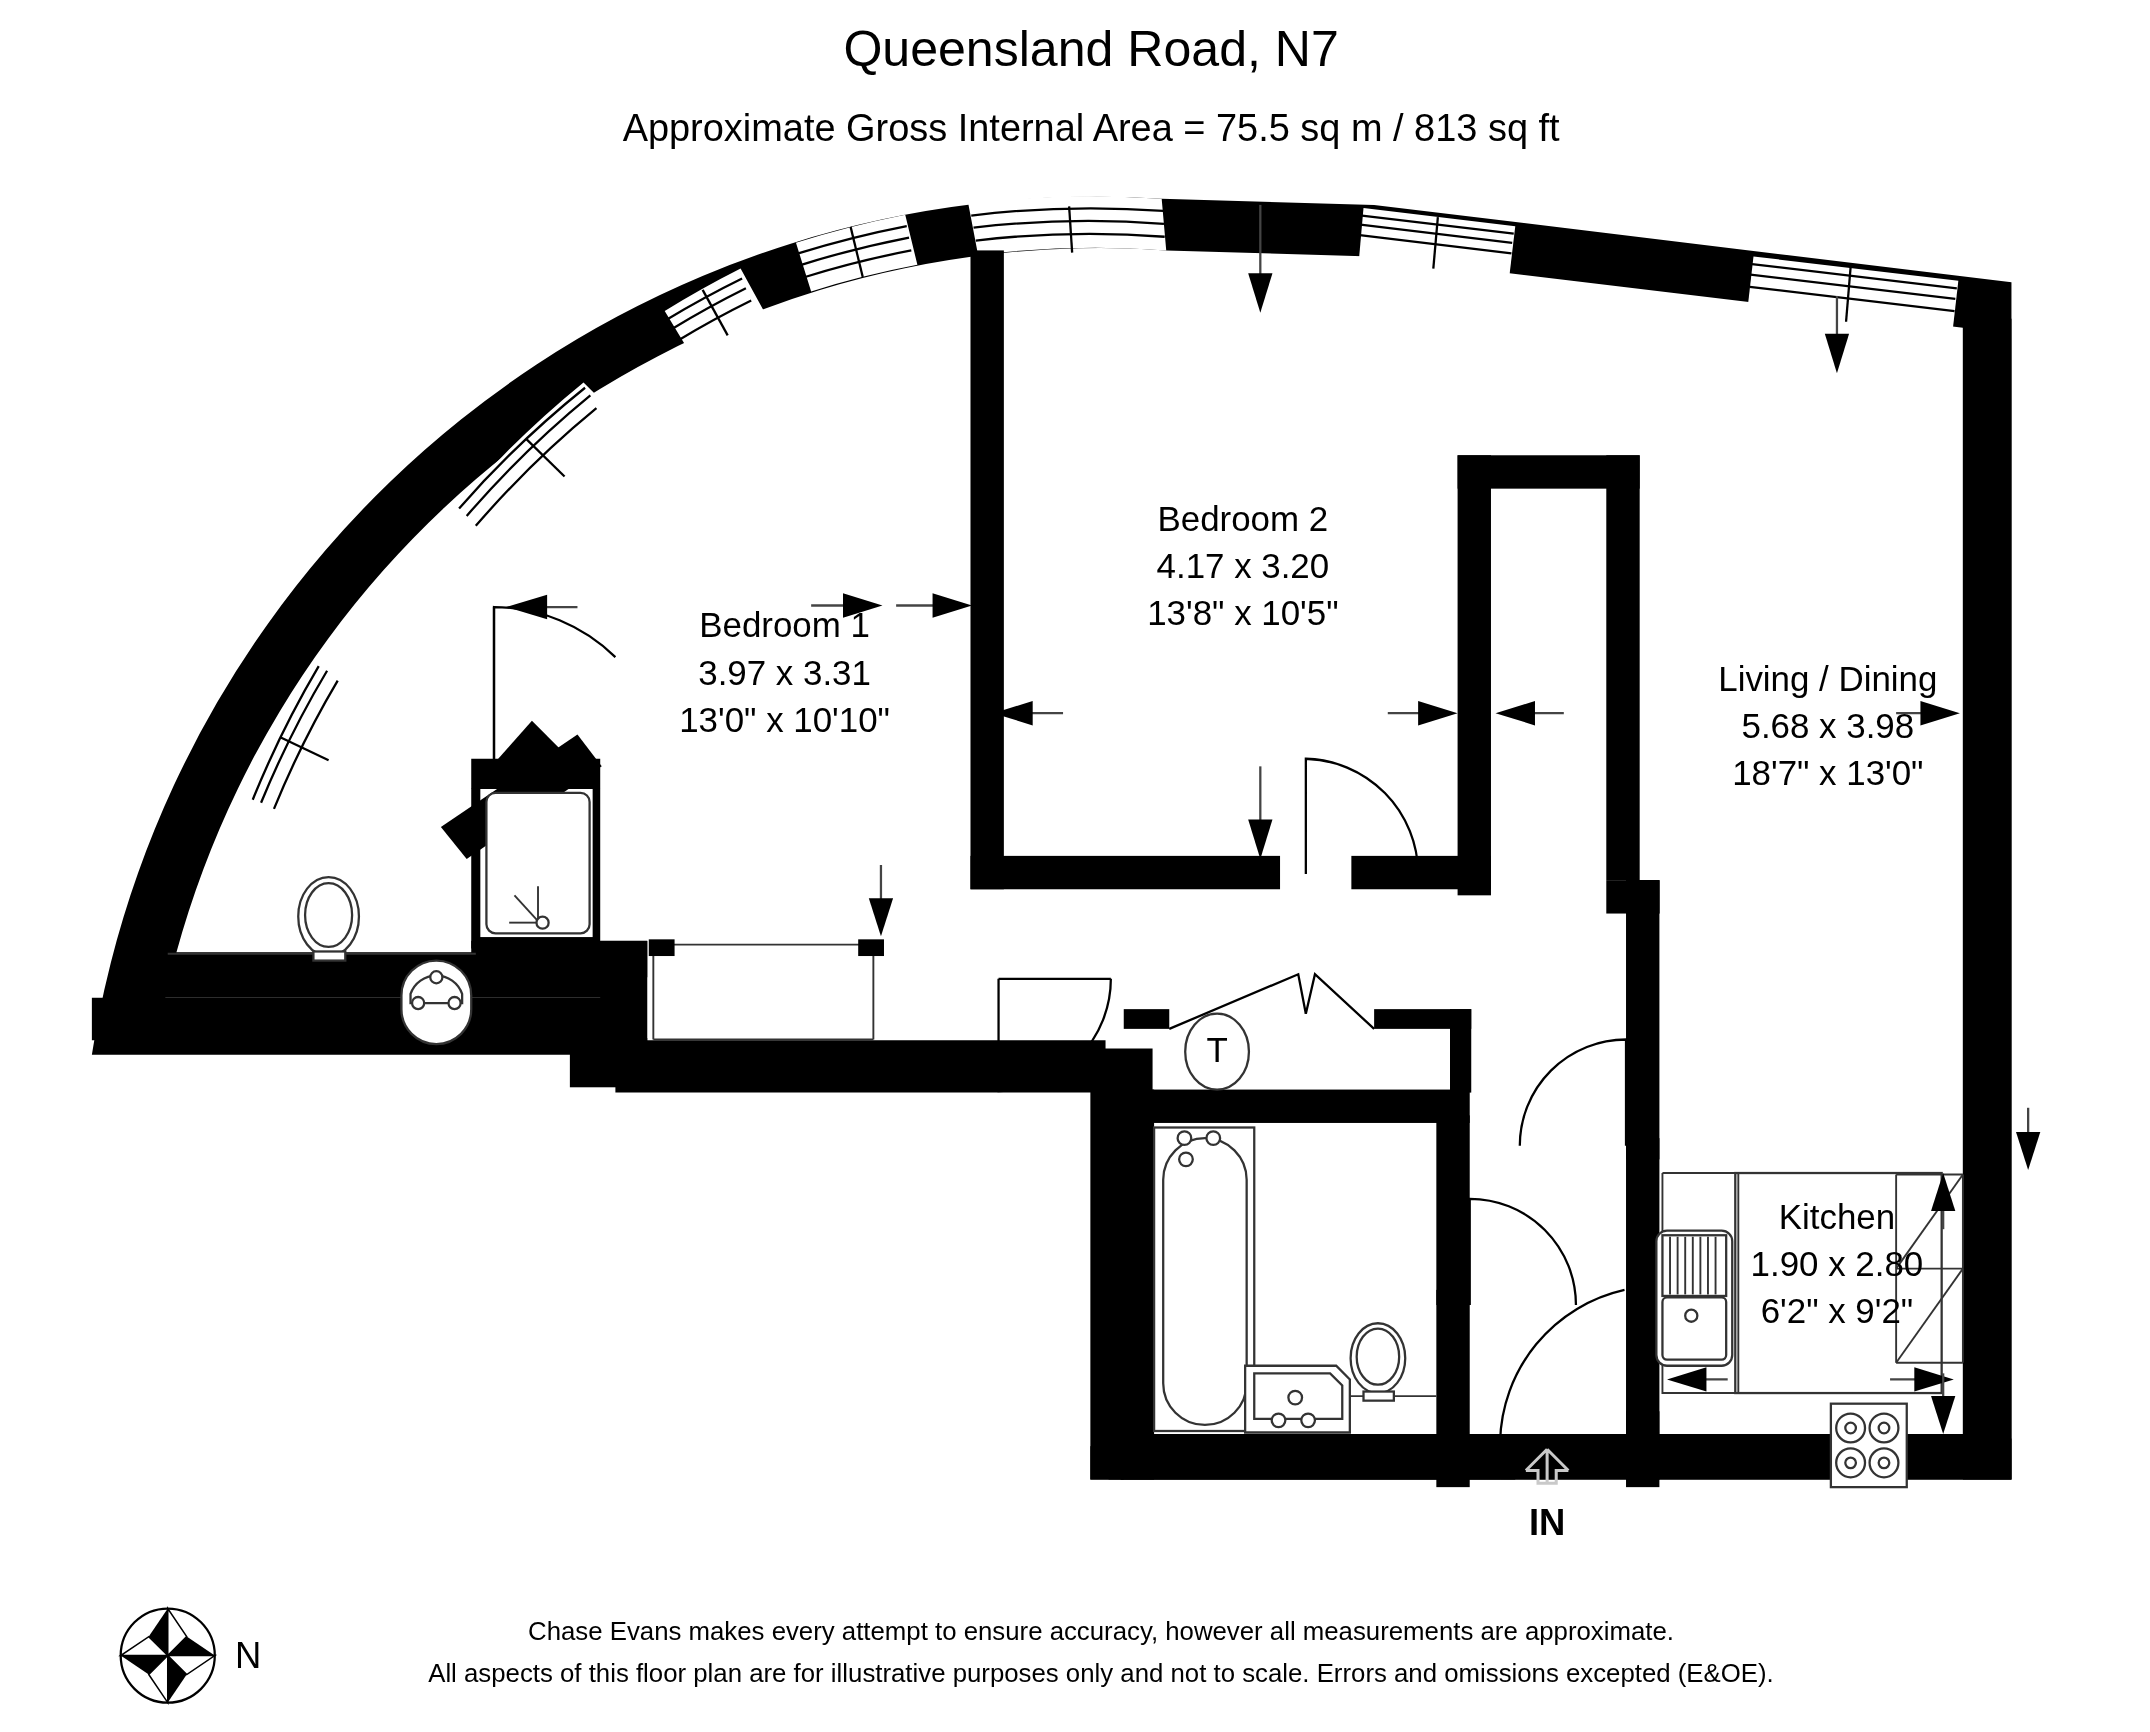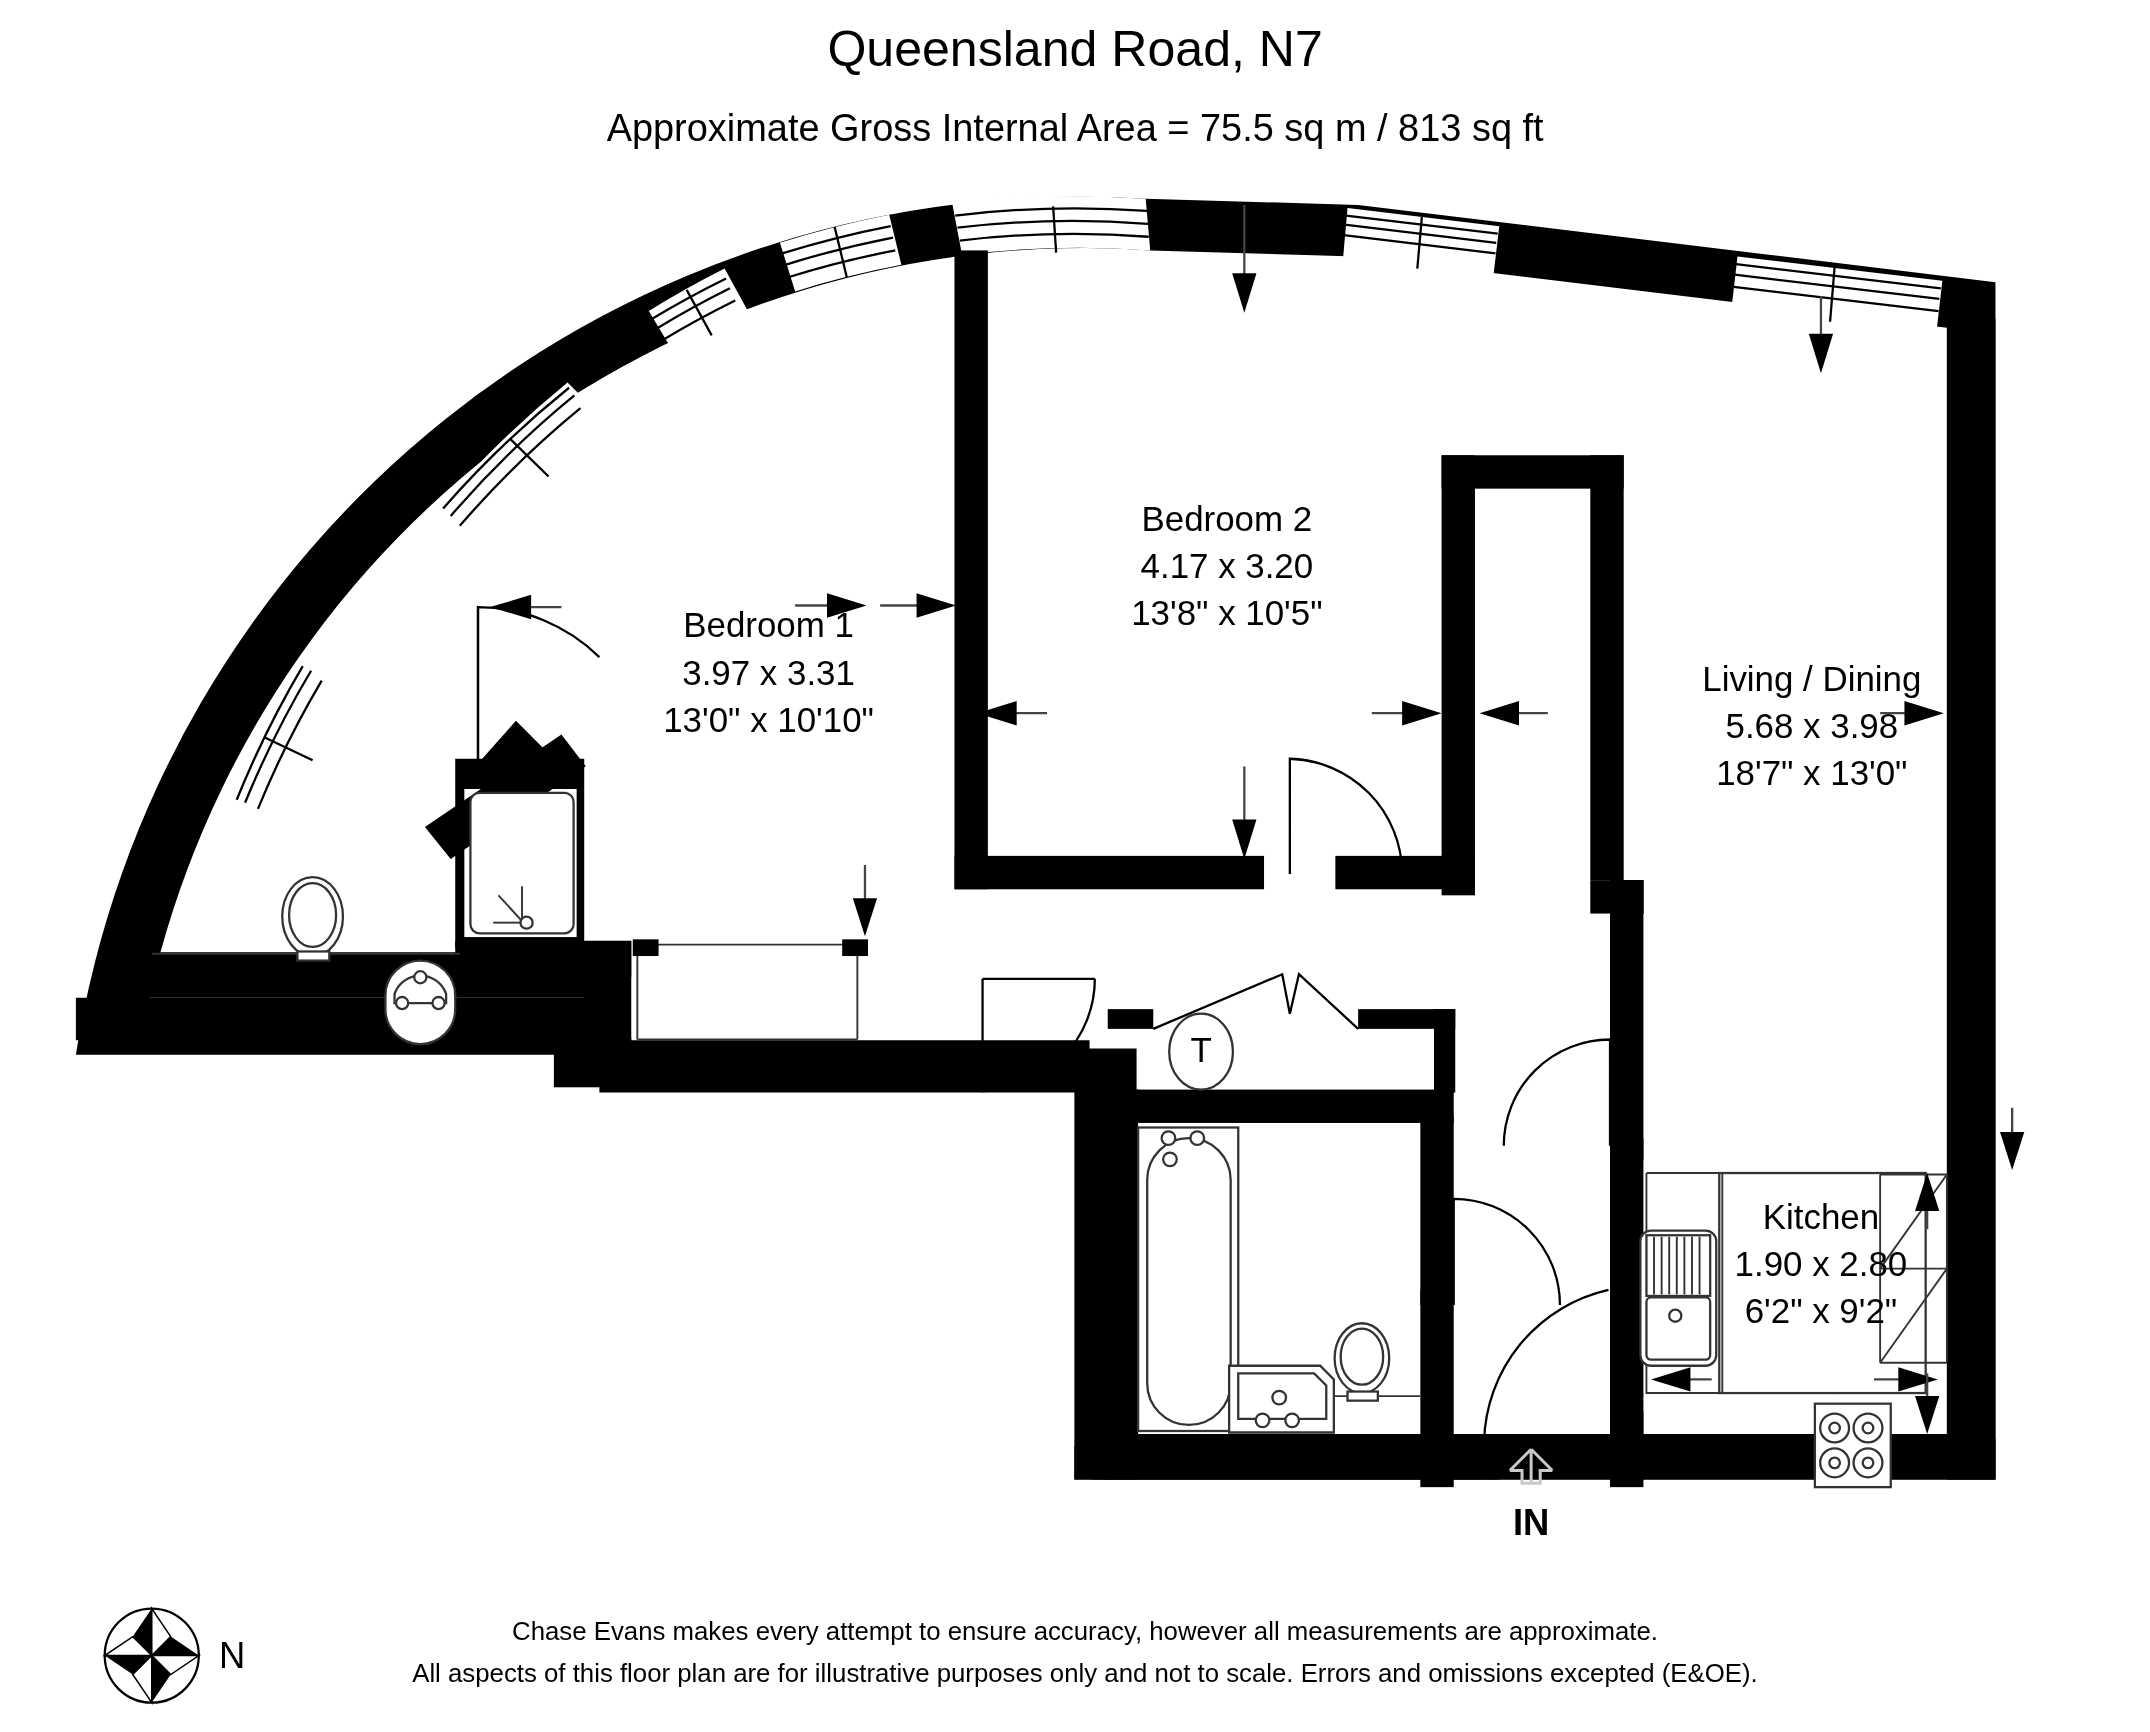--- a/index.html
+++ b/index.html
@@ -12,20 +12,21 @@
     width: 2151px;
     height: 1733px;
     position: relative;
     font-family: "Liberation Sans", sans-serif;
     color: #000000;
     overflow: hidden;
   }
   #plan-root {
     position: absolute;
     inset: 0;
+    margin-left: 16px;
   }
   svg.plan-svg {
     display: block;
     width: 2151px;
     height: 1733px;
   }
   text {
     fill: #000000;
     font-family: "Liberation Sans", sans-serif;
     dominant-baseline: middle;

